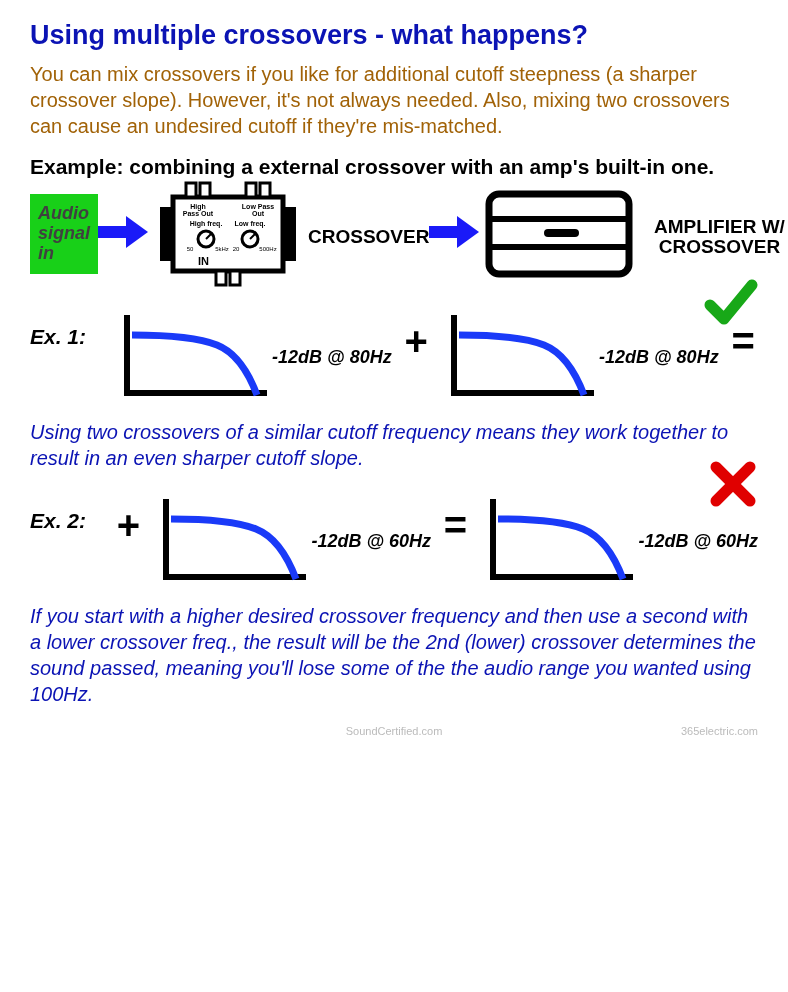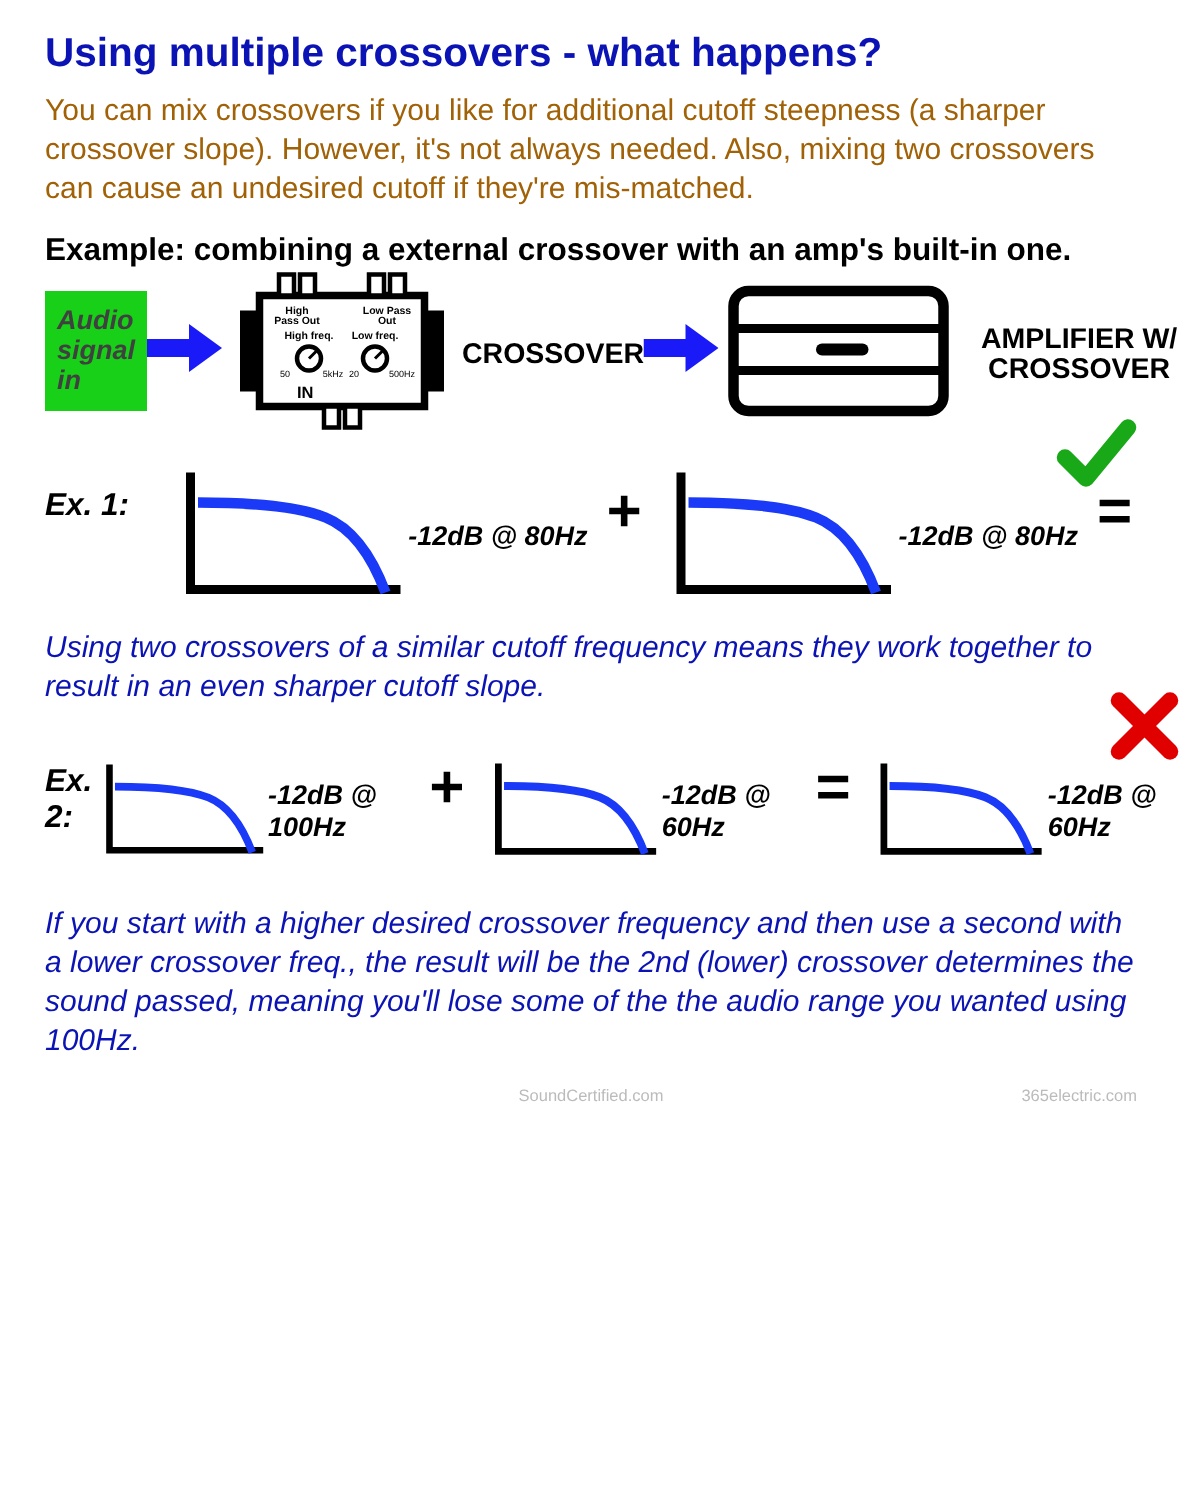--- a/index.html
+++ b/index.html
@@ -181,27 +181,20 @@
         </svg>
     </div>
   </div>
 </div>
 
 <p class="explain">Using two crossovers of a similar cutoff frequency means they work together to result in an even sharper cutoff slope.</p>
 
 <div class="ex-row">
   <div class="ex-label" style="width:80px; padding-top:20px;">Ex. 2:</div>
   <div class="equation" style="flex:1">
-    <div class="chart-block">
-      <svg width="160" height="100" viewBox="0 0 160 100">
-        <polyline points="15,10 15,88 155,88" fill="none" stroke="#000" stroke-width="6"></polyline>
-        <path d="M 20 30 Q 80 30 105 40 Q 130 50 145 90" fill="none" stroke="#1a3af8" stroke-width="7"></path>
-      </svg>
-      <div class="chart-caption">-12dB @ 100Hz</div>
-    </div>
     <div class="op">+</div>
     <div class="chart-block">
       <svg width="160" height="100" viewBox="0 0 160 100">
         <polyline points="15,10 15,88 155,88" fill="none" stroke="#000" stroke-width="6"></polyline>
         <path d="M 20 30 Q 80 30 105 40 Q 130 50 145 90" fill="none" stroke="#1a3af8" stroke-width="7"></path>
       </svg>
       <div class="chart-caption">-12dB @ 60Hz</div>
     </div>
     <div class="op">=</div>
     <div class="chart-block">

